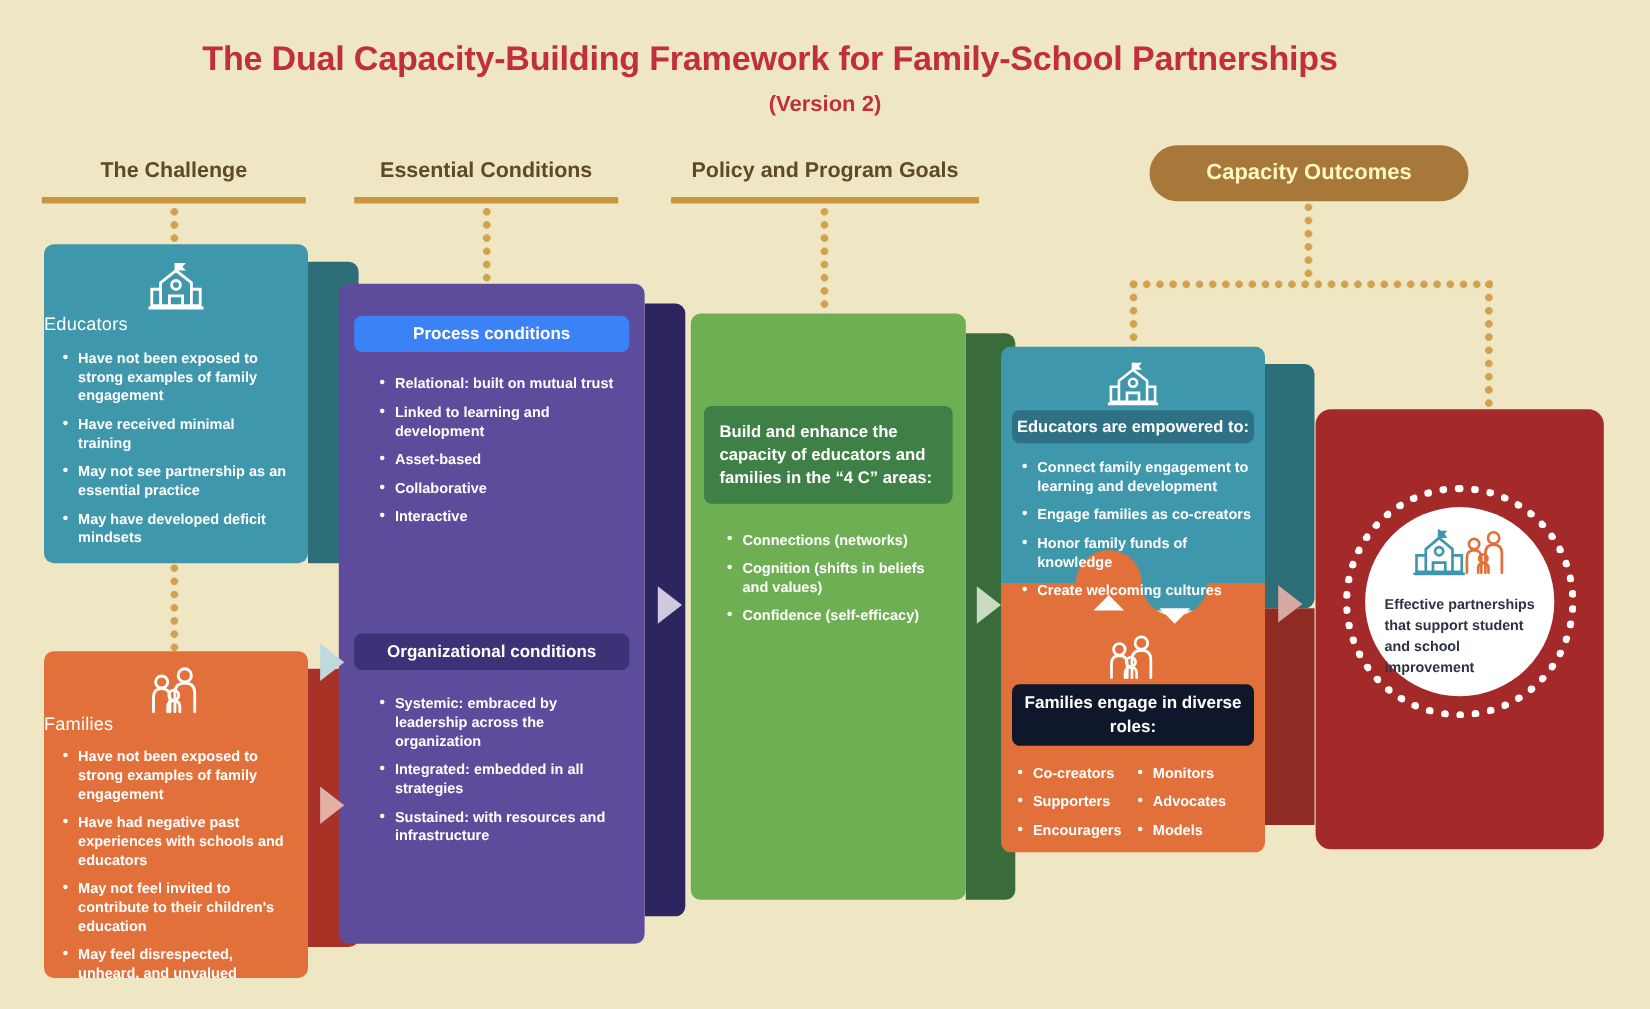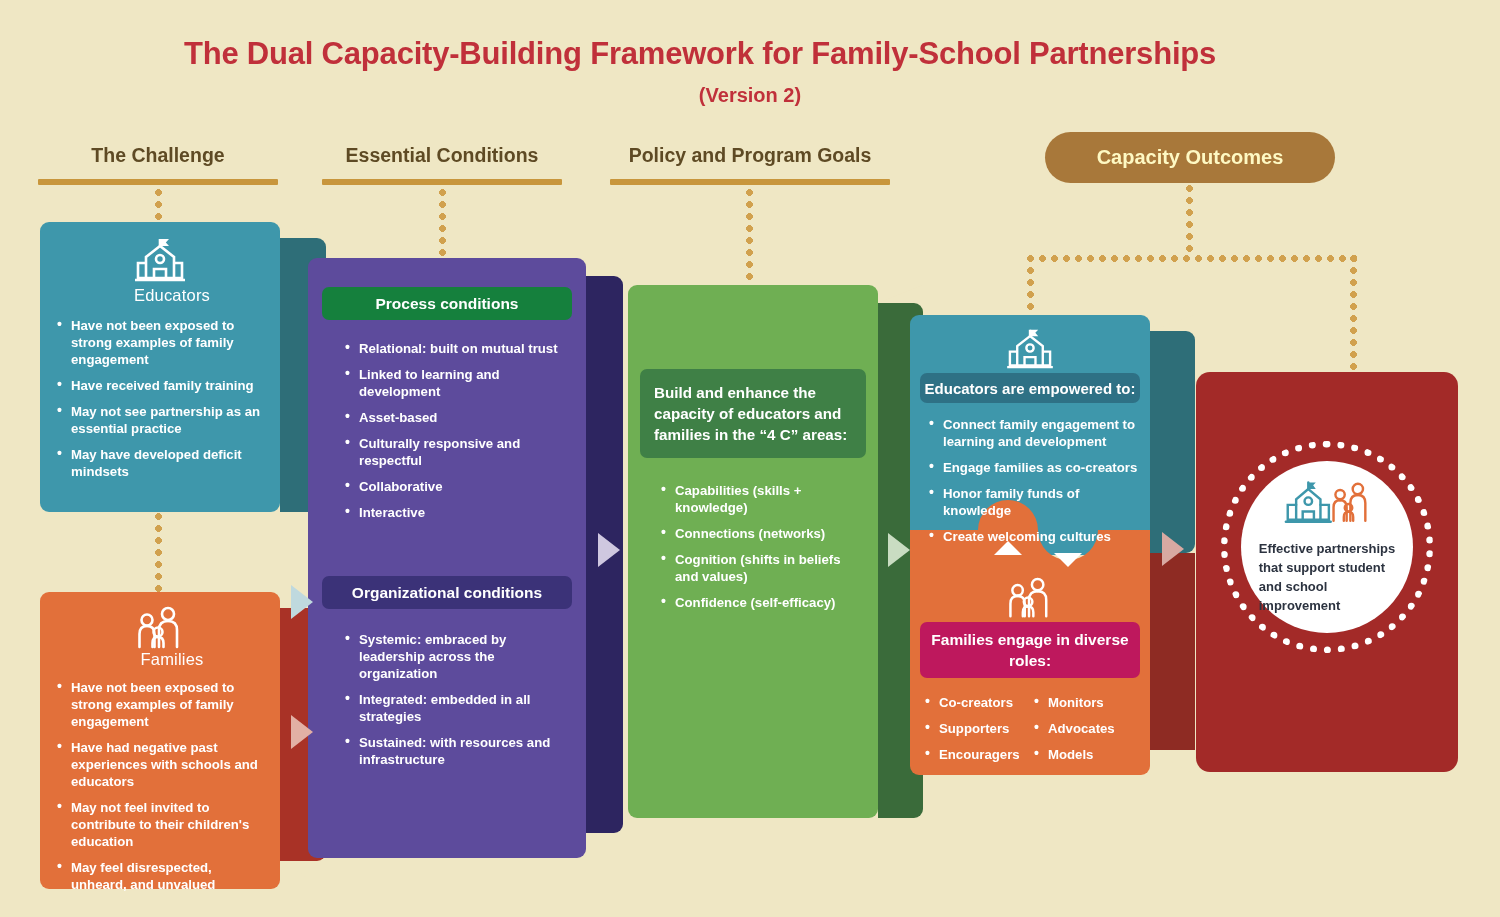--- a/index.html
+++ b/index.html
@@ -53,23 +53,22 @@
 
   
   .card { position: absolute; border-radius: 9px; overflow: visible; }
   .card .face { position: absolute; inset: 0; border-radius: 9px; }
   .shadowbar { position: absolute; border-radius: 0 9px 9px 0; }
   .notch { position: absolute; }
 
   .card-content { position: absolute; z-index: 3; }
 
   .card-title {
-    color: #fff; text-align: center; font-size: 16.5px; font-weight: normal;
+    color: #fff; text-align: left; font-size: 16.5px; font-weight: normal;
     letter-spacing: .2px;
-    padding-left: 24px;
   }
   ul.bul { list-style: none; }
   ul.bul li {
     position: relative; color: #ffffff; font-weight: bold;
     font-size: 13.2px; line-height: 17px; margin-bottom: 9px;
     padding-left: 15px;
   }
   ul.bul li:before {
     content: "\2022"; position: absolute; left: 1px; top: -1px;
     font-size: 14px; color: #fff;
@@ -148,21 +147,21 @@
           <circle cx="28" cy="23" r="4"></circle>
           <path d="M22 42 v-9 h12 v9"></path>
           <path d="M14 27 H6 v15 h8"></path>
             <path d="M42 27 h8 v15 h-8"></path>
           <path d="M3 44 h50"></path>
         </svg>
       </div>
       <div class="card-title" style="margin-top:4px;">Educators</div>
       <ul class="bul" style="margin:12px 16px 0 16px;">
         <li>Have not been exposed to strong examples of family engagement</li>
-        <li>Have received family training</li>
+        <li>Have received minimal training</li>
         <li>May not see partnership as an essential practice</li>
         <li>May have developed deficit mindsets</li>
       </ul>
     </div>
     <div class="tri" style="left:251px; top:363px; border-top:17px solid transparent; border-bottom:17px solid transparent; border-left:22px solid #BFD9DE;"></div>
   </div>
 
   <div class="card" style="left:40px; top:592px; width:270px; height:297px;">
     <div class="shadowbar" style="left:240px; top:16px; width:46px; height:253px; background:#A93226;"></div>
     <div class="notch" style="left:240px; top:0px; width:0; height:0; border-top:16px solid #EFE7C4; border-right:46px solid transparent;"></div>
@@ -193,26 +192,25 @@
     <div class="tri" style="left:251px; top:123px; border-top:17px solid transparent; border-bottom:17px solid transparent; border-left:22px solid #E2B0A4;"></div>
   </div>
 
   <div class="card" style="left:308px; top:258px; width:315px; height:600px;">
     <div class="shadowbar" style="left:278px; top:18px; width:37px; height:557px; background:#2D2560;"></div>
     <div class="notch" style="left:278px; top:0px; width:0; height:0; border-top:18px solid #EFE7C4; border-right:37px solid transparent;"></div>
     <div class="notch" style="left:278px; top:575px; width:0; height:0; border-bottom:25px solid #EFE7C4; border-right:37px solid transparent;"></div>
     <div class="face" style="background:#5D4B9C; width:278px;"></div>
 
     <div class="card-content" style="left:0; top:0; width:278px;">
-      <div class="banner" style="margin:29px 14px 0 14px; height:33px; background:#15803d;">Process conditions</div>
+      <div class="banner" style="margin:29px 14px 0 14px; height:33px; background:#3b82f6;">Process conditions</div>
       <ul class="bul" style="margin:20px 18px 0 36px;">
         <li>Relational: built on mutual trust</li>
         <li>Linked to learning and development</li>
         <li>Asset-based</li>
-        <li>Culturally responsive and respectful</li>
         <li>Collaborative</li>
         <li>Interactive</li>
       </ul>
     </div>
 
     <div class="card-content" style="left:0; top:318px; width:278px;">
       <div class="banner" style="margin:0 14px 0 14px; height:33px; background:#3B3278;">Organizational conditions</div>
       <ul class="bul" style="margin:22px 18px 0 36px;">
         <li>Systemic: embraced by leadership across the organization</li>
         <li>Integrated: embedded in all strategies</li>
@@ -224,21 +222,20 @@
   </div>
 
   <div class="card" style="left:628px; top:285px; width:295px; height:533px;">
     <div class="shadowbar" style="left:250px; top:18px; width:45px; height:515px; background:#3A6B3A;"></div>
     <div class="notch" style="left:250px; top:0px; width:0; height:0; border-top:18px solid #EFE7C4; border-right:45px solid transparent;"></div>
     <div class="face" style="background:#6FAF53; width:250px;"></div>
 
     <div class="card-content" style="left:0; top:0; width:250px;">
       <div class="banner left" style="margin:84px 12px 0 12px; padding:13px 14px; background:#3F8046; line-height:21px; font-size:15.2px;">Build and enhance the capacity of educators and families in the “4 C” areas:</div>
       <ul class="bul" style="margin:24px 16px 0 32px;">
-        <li>Capabilities (skills + knowledge)</li>
         <li>Connections (networks)</li>
         <li>Cognition (shifts in beliefs and values)</li>
         <li>Confidence (self-efficacy)</li>
       </ul>
     </div>
 
     <div class="tri" style="left:260px; top:248px; border-top:17px solid transparent; border-bottom:17px solid transparent; border-left:22px solid #C9DCC2;"></div>
   </div>
 
   <div class="card" style="left:910px; top:315px; width:285px; height:460px;">
@@ -290,21 +287,21 @@
           <path d="M34 15 c-7 0-9 4-9 9 v17"></path>
             <path d="M43 41 V24 c0-5-2-9-9-9"></path>
           <circle cx="13" cy="14" r="5.5"></circle>
           <path d="M13 20 c-6 0-7.5 3.5-7.5 8 v13"></path>
             <path d="M20.5 41 V28 c0-4.5-1.5-8-7.5-8"></path>
           <circle cx="24" cy="26" r="4.5"></circle>
           <path d="M24 31 c-4.5 0-5.5 2.5-5.5 6 v4"></path>
             <path d="M29.5 41 v-4 c0-3.5-1-6-5.5-6"></path>
         </svg>
       </div>
-      <div class="banner" style="margin:3px 10px 0 10px; padding:7px 6px; background:#be185d; line-height:21px; font-size:15.5px;">Families engage in diverse roles:</div>
+      <div class="banner" style="margin:3px 10px 0 10px; padding:7px 6px; background:#0f172a; line-height:21px; font-size:15.5px;">Families engage in diverse roles:</div>
       <div class="twocol" style="margin:16px 8px 0 14px;">
         <ul class="bul">
           <li>Co-creators</li>
           <li>Supporters</li>
           <li>Encouragers</li>
         </ul>
         <ul class="bul">
           <li>Monitors</li>
           <li>Advocates</li>
           <li>Models</li>

